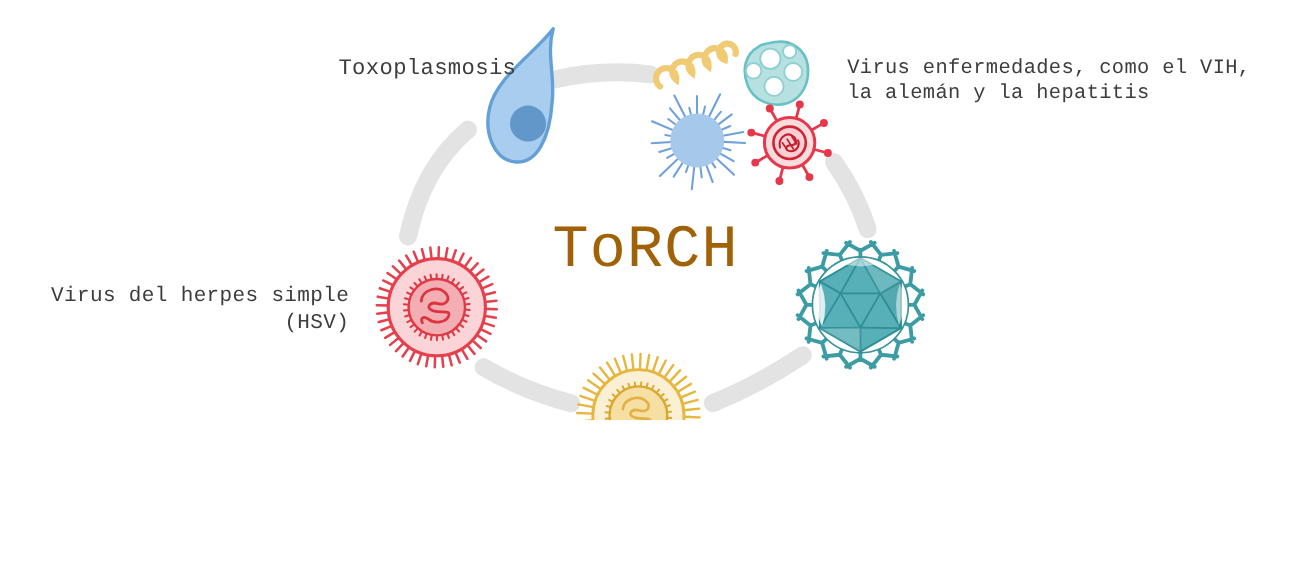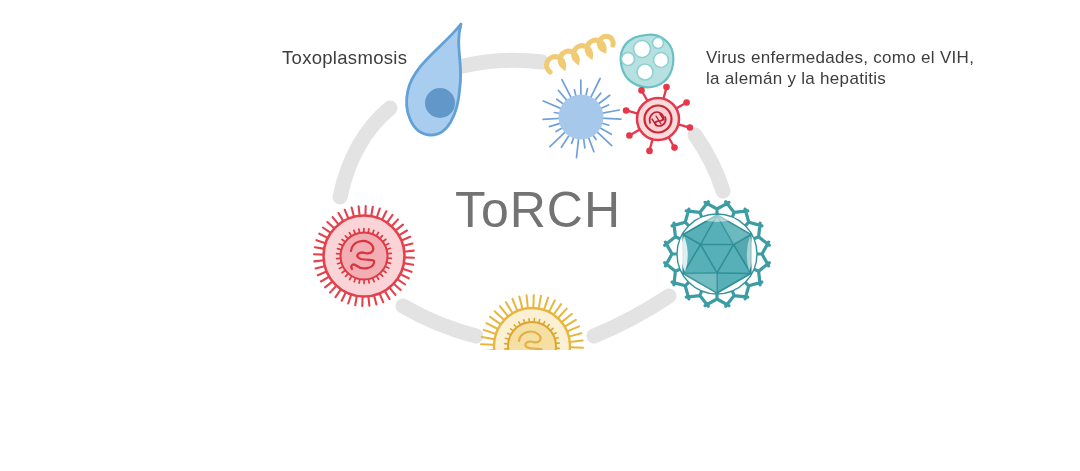--- a/index.html
+++ b/index.html
@@ -1,23 +1,23 @@
 <!DOCTYPE html>
 <html><head>
 <meta charset="utf-8">
 <style>
   html,body{margin:0;padding:0;background:#fff;}
   .stage{position:relative;width:1080px;height:350px;background:#ffffff;overflow:hidden;
-         font-family:Liberation Sans, sans-serif;color:#3d3d3d;}
+         font-family:Liberation Mono, monospace;color:#3d3d3d;}
   .stage svg{position:absolute;left:0;top:0;}
   .lbl{position:absolute;letter-spacing:.3px;color:#3d3d3d;white-space:nowrap;}
   .lbl-toxo{left:282px;top:47px;font-size:18.5px;}
   .lbl-others{left:706px;top:48px;font-size:17px;line-height:20.5px;}
   .lbl-center{left:437px;top:181px;width:202px;text-align:center;font-size:50px;
-              font-weight:500;color:#737373;letter-spacing:1px;}
+              font-weight:500;color:#a16207;letter-spacing:1px;}
   .lbl-rubella{left:786px;top:230px;font-size:17.5px;line-height:21.5px;}
   .lbl-herpes{right:789px;top:237px;font-size:17.5px;line-height:21.5px;text-align:right;}
   .lbl-cmv{left:423px;top:415px;width:218px;text-align:center;font-size:18px;}
 
   
   .arc{stroke:#e3e3e3;stroke-width:15;fill:none;stroke-linecap:round;}
   
   #g-hsv-spikes path{stroke:#e5404c;stroke-width:2.1;fill:none;stroke-linecap:round;}
   #g-hsv-ticks path{stroke:#de3945;stroke-width:1.7;fill:none;stroke-linecap:round;}
   #g-cmv-spikes path{stroke:#e8b63c;stroke-width:2;fill:none;stroke-linecap:round;}
@@ -138,14 +138,18 @@
   <div class="lbl lbl-toxo">Toxoplasmosis</div>
 
   <div class="lbl lbl-others">
     <div>Virus enfermedades, como el VIH,</div>
     <div>la alemán y la hepatitis</div>
   </div>
 
   <div class="lbl lbl-center">ToRCH</div>
 
 
+  <div class="lbl lbl-herpes">
+    <div>Virus del herpes simple</div>
+    <div>(HSV)</div>
+  </div>
 
 </div>
 
 </body></html>

